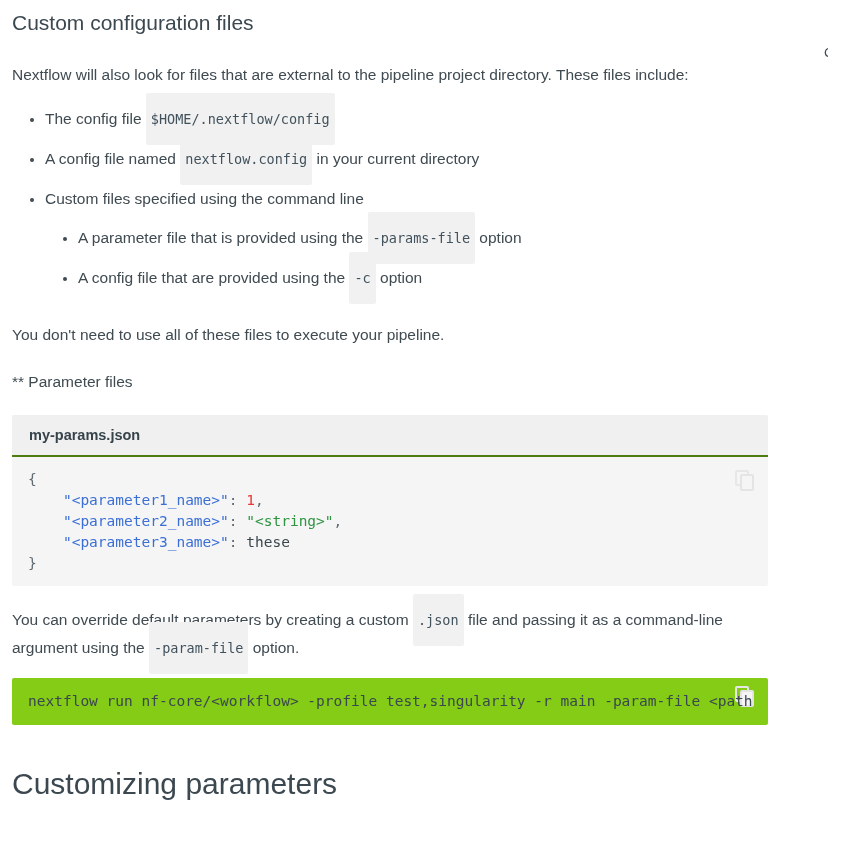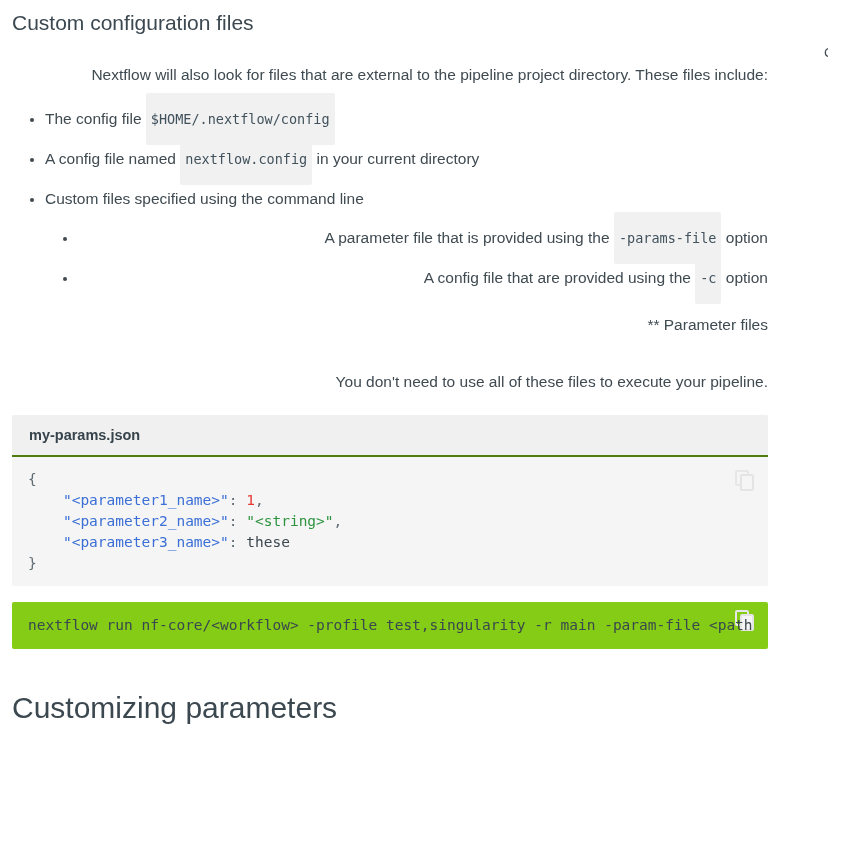--- a/index.html
+++ b/index.html
@@ -7,29 +7,29 @@
               font-family:"Liberation Sans", sans-serif; color:#3f4a51; }
   .canvas { position:relative; width:828px; height:847px; overflow:hidden; }
 
   .content { position:absolute; left:12px; top:0; width:756px; }
 
   h2.section-title { font-size:21px; line-height:27px; font-weight:400;
                      color:#3c4850; margin-top:9px; }
   h1.big-title { font-size:30px; line-height:38px; font-weight:400;
                  color:#3c4850; margin-top:40px; }
 
-  p.body-text { font-size:15.5px; line-height:28px; color:#3f4a51;text-align:right; }
+  p.body-text { font-size:15.5px; line-height:28px; color:#3f4a51; }
   p.intro   { margin-top:25px; }
   p.mt19    { margin-top:19px; }
   p.mt29    { margin-top:29px; }
   p.mt20    { margin-top:20px; }
 
   ul.bullets { margin-top:16px; list-style:disc; padding-left:33px;
                font-size:15.5px; line-height:27px; }
-  ul.bullets ul { list-style:disc; padding-left:33px; margin-top:12px;text-align:right; }
+  ul.bullets ul { list-style:disc; padding-left:33px; margin-top:12px; }
   ul.bullets li + li { margin-top:12px; }
   ul.bullets li::marker { color:#3f4a51; font-size:13px; }
 
   code.inline-code { font-family:"DejaVu Sans Mono", monospace; font-size:13.5px;
                      color:#41525c; background:#f1f1f1; border-radius:2px;
                      padding:18px 5px; white-space:nowrap; }
 
   .code-card { margin-top:19px; width:756px; background:#f5f5f5; border-radius:2px; }
   .code-card-header { background:#f0f0f0; border-bottom:2px solid #4d7c0f;
                       padding:10px 17px; font-size:14.5px; font-weight:700;
@@ -85,42 +85,43 @@
           <li>
             <span>A parameter file that is provided using the <code class="inline-code">-params-file</code> option</span>
           </li>
           <li>
             <span>A config file that are provided using the <code class="inline-code">-c</code> option</span>
           </li>
         </ul>
       </li>
     </ul>
 
+    <p class="body-text mt29">You don't need to use all of these files to execute your pipeline.</p>
+
     <p class="body-text mt19">** Parameter files</p>
-
-    <p class="body-text mt29">You don't need to use all of these files to execute your pipeline.</p>
 
 
     <div class="code-card">
       <div class="code-card-header">my-params.json</div>
       <div class="code-card-body">
         <span class="copy-btn" title="Copy to clipboard">
           <span class="rect-back"></span>
           <span class="rect-front"></span>
         </span>
         <div>
             <div class="code-line"><span class="tok-pun">{</span></div>
             <div class="code-line"><span class="tok-plain">    </span><span class="tok-key">"&lt;parameter1_name&gt;"</span><span class="tok-pun">:</span><span class="tok-plain"> </span><span class="tok-num">1</span><span class="tok-pun">,</span></div>
             <div class="code-line"><span class="tok-plain">    </span><span class="tok-key">"&lt;parameter2_name&gt;"</span><span class="tok-pun">:</span><span class="tok-plain"> </span><span class="tok-str">"&lt;string&gt;"</span><span class="tok-pun">,</span></div>
             <div class="code-line"><span class="tok-plain">    </span><span class="tok-key">"&lt;parameter3_name&gt;"</span><span class="tok-pun">:</span><span class="tok-plain"> </span><span class="tok-kc">these</span></div>
             <div class="code-line"><span class="tok-pun">}</span></div>
           </div>
       </div>
     </div>
 
+    <p class="body-text mt20">You can override default parameters by creating a custom <code class="inline-code">.json</code> file and passing it as a command-line argument using the <code class="inline-code">-param-file</code> option.</p>
 
     <div class="console-block">
       <span class="copy-btn" title="Copy to clipboard">
         <span class="rect-back"></span>
         <span class="rect-front"></span>
       </span>
       <div>
           <div class="code-line"><span class="tok-plain">nextflow run nf-core/&lt;workflow&gt; -profile test,singularity -r main -param-file &lt;path</span></div>
         </div>
     </div>

